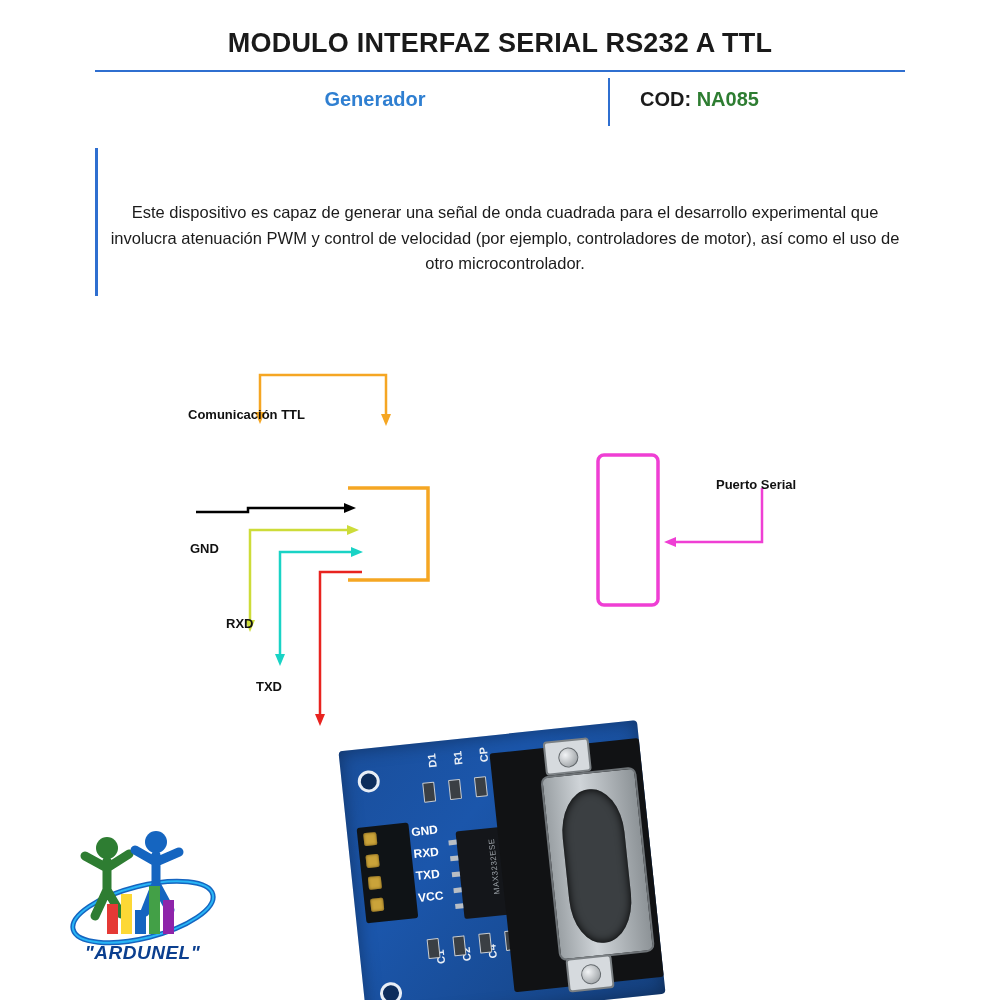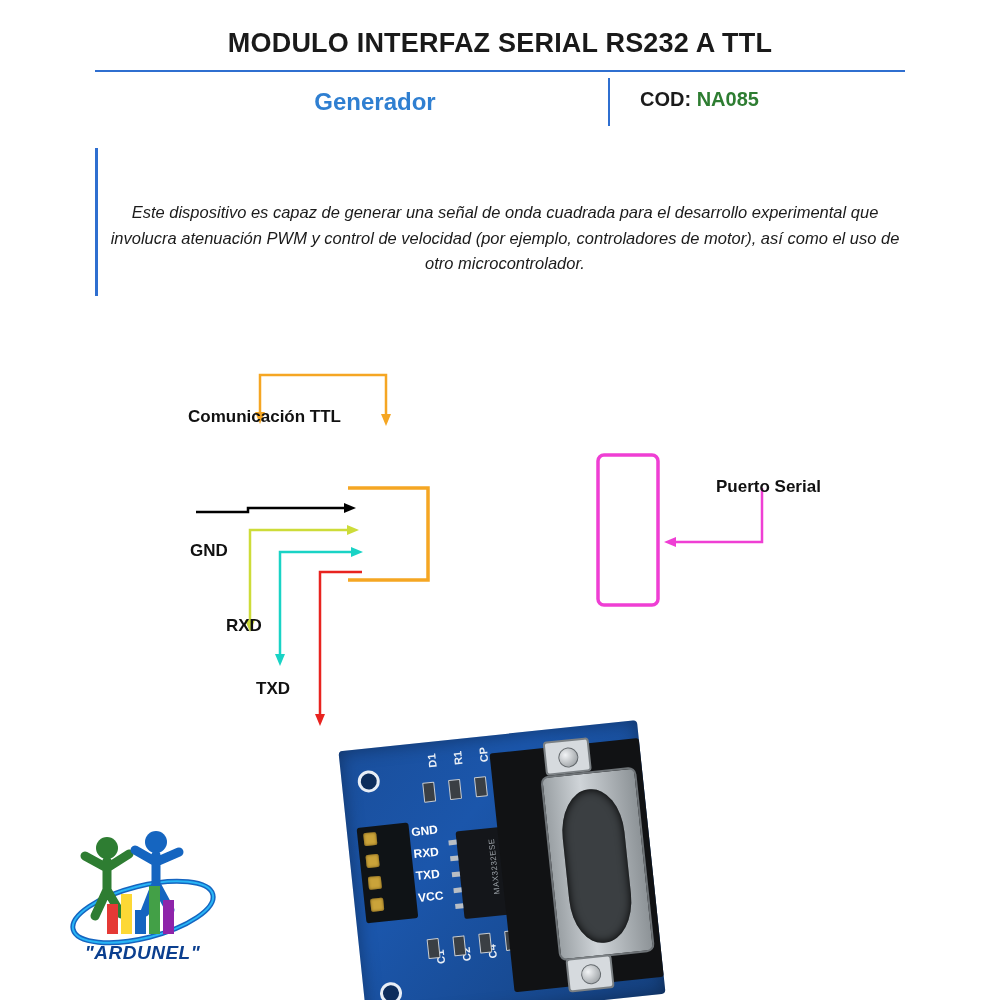--- a/index.html
+++ b/index.html
@@ -29,21 +29,21 @@
   .header-rule {
     position: absolute;
     top: 70px; left: 95px; width: 810px;
     height: 2px;
     background: #2f6fd0;
   }
   .subtitle {
     position: absolute;
     top: 88px; left: 175px; width: 400px;
     text-align: center;
-    font-size: 24px;
+    font-size: 20px;
     font-weight: bold;
     color: #2f7fd1;
   }
   .cod {
     position: absolute;
     top: 88px; left: 640px;
     font-size: 20px;
     font-weight: bold;
     color: #2e7d32;
   }
@@ -63,34 +63,33 @@
     background: #2f6fd0;
   }
   .desc {
     position: absolute;
     top: 200px; left: 105px;
     width: 800px;
     text-align: center;
     font-size: 16.5px;
     line-height: 1.55;
     color: #1b1b1b;
-    font-style: italic;
   }
 
   
   #diagram {
     position: absolute;
     top: 340px; left: 0;
     width: 1000px; height: 470px;
   }
   #diagram svg { display: block; }
 
   .lbl {
     position: absolute;
-    font-size: 17px;
+    font-size: 13px;
     font-weight: bold;
     color: #111;
     white-space: pre-line;
     line-height: 1.35;
   }
 
   
   .board {
     position: absolute;
     top: 395px; left: 352px;

